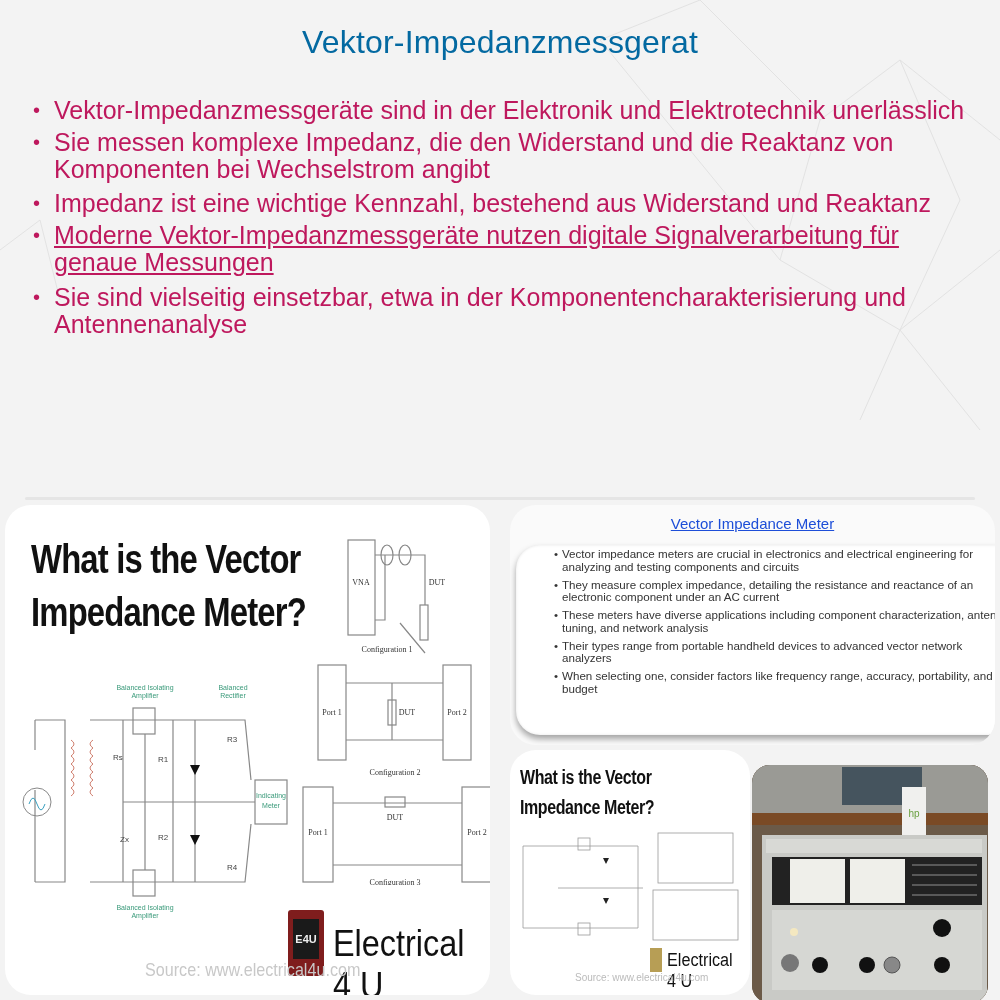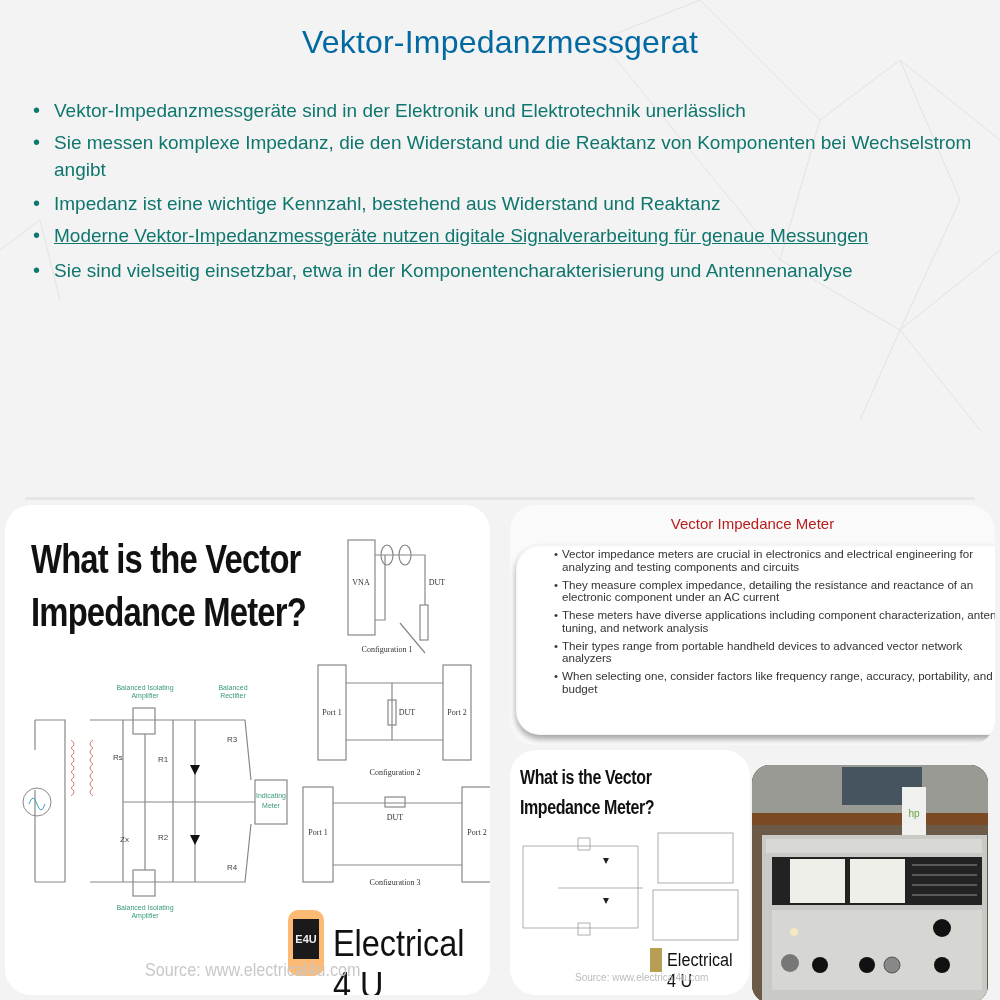--- a/index.html
+++ b/index.html
@@ -11,22 +11,22 @@
   .bg-lines { position:absolute; inset:0; z-index:0; }
   .page-title {
     position:absolute; top:24px; left:0; width:1000px; text-align:center;
     font-size:32px; color:#0369a1; letter-spacing:0.2px; z-index:1;
   }
   .bullets {
     position:absolute; top:97px; left:30px; width:950px; z-index:1;
     list-style:none; margin:0; padding:0;
   }
   .bullets li {
-    position:relative; padding-left:24px; font-size:19px; line-height:27px;
-    color:#0f766e; margin-bottom:5px;
+    position:relative; padding-left:24px; font-size:25px; line-height:27px;
+    color:#be185d; margin-bottom:5px;
   }
   .bullets li::before {
     content:"•"; position:absolute; left:3px; top:0; font-size:20px;
   }
   .bullets li:nth-child(2){ margin-bottom:7px; }
   .bullets li:nth-child(4){ margin-bottom:8px;text-decoration:underline; }
   .divider {
     position:absolute; top:497px; left:25px; width:950px; height:3px;
     background:#e5e5e5; border-radius:2px; z-index:1;
   }
@@ -36,39 +36,39 @@
   .card-left { left:5px; top:505px; width:485px; height:490px; }
   .big-title {
     position:absolute; left:26px; top:28px; font-size:40px; font-weight:bold;
     line-height:53px; color:#111; font-family:"Liberation Sans", sans-serif;
     letter-spacing:-1px; transform:scaleX(0.82); transform-origin:left top;
   }
   .circuit { position:absolute; left:10px; top:165px; }
   .configs { position:absolute; left:290px; top:30px; }
   .e4u-logo {
     position:absolute; left:283px; top:405px; width:36px; height:66px;
-    background:#fdba74; border-radius:10px;
+    background:#7f1d1d; border-radius:3px;
   }
   .e4u-logo .chip {
     position:absolute; left:5px; top:9px; width:26px; height:40px;
     background:#1a1a1a; color:#eee; font-size:11px; font-weight:bold;
     display:flex; align-items:center; justify-content:center;
   }
   .e4u-text {
     position:absolute; left:328px; top:418px; font-size:36px; color:#111;
     transform:scaleX(0.9); transform-origin:left top;
   }
   .source-text {
     position:absolute; left:140px; top:454px; font-size:19px; color:#c8c8c8;
     transform:scaleX(0.85); transform-origin:left top;
   }
   .card-right-top { left:510px; top:505px; width:485px; height:240px; background:#fafafa; }
   .rt-title {
     position:absolute; top:10px; left:0; width:485px; text-align:center;
-    font-size:15px; color:#b91c1c;
+    font-size:15px; color:#1d4ed8;text-decoration:underline;
   }
   .rt-box {
     position:absolute; left:6px; top:40px; width:470px; height:190px;
     border-radius:24px; background:#fff;
     box-shadow:0 4px 6px rgba(0,0,0,0.35), inset 0 0 3px rgba(0,0,0,0.1);
     padding-left:32px;
   }
   .rt-bullets { list-style:none; margin:0; padding:3px 6px 0 6px; }
   .rt-bullets li {
     position:relative; padding-left:8px; font-size:11.6px; line-height:12.6px;

